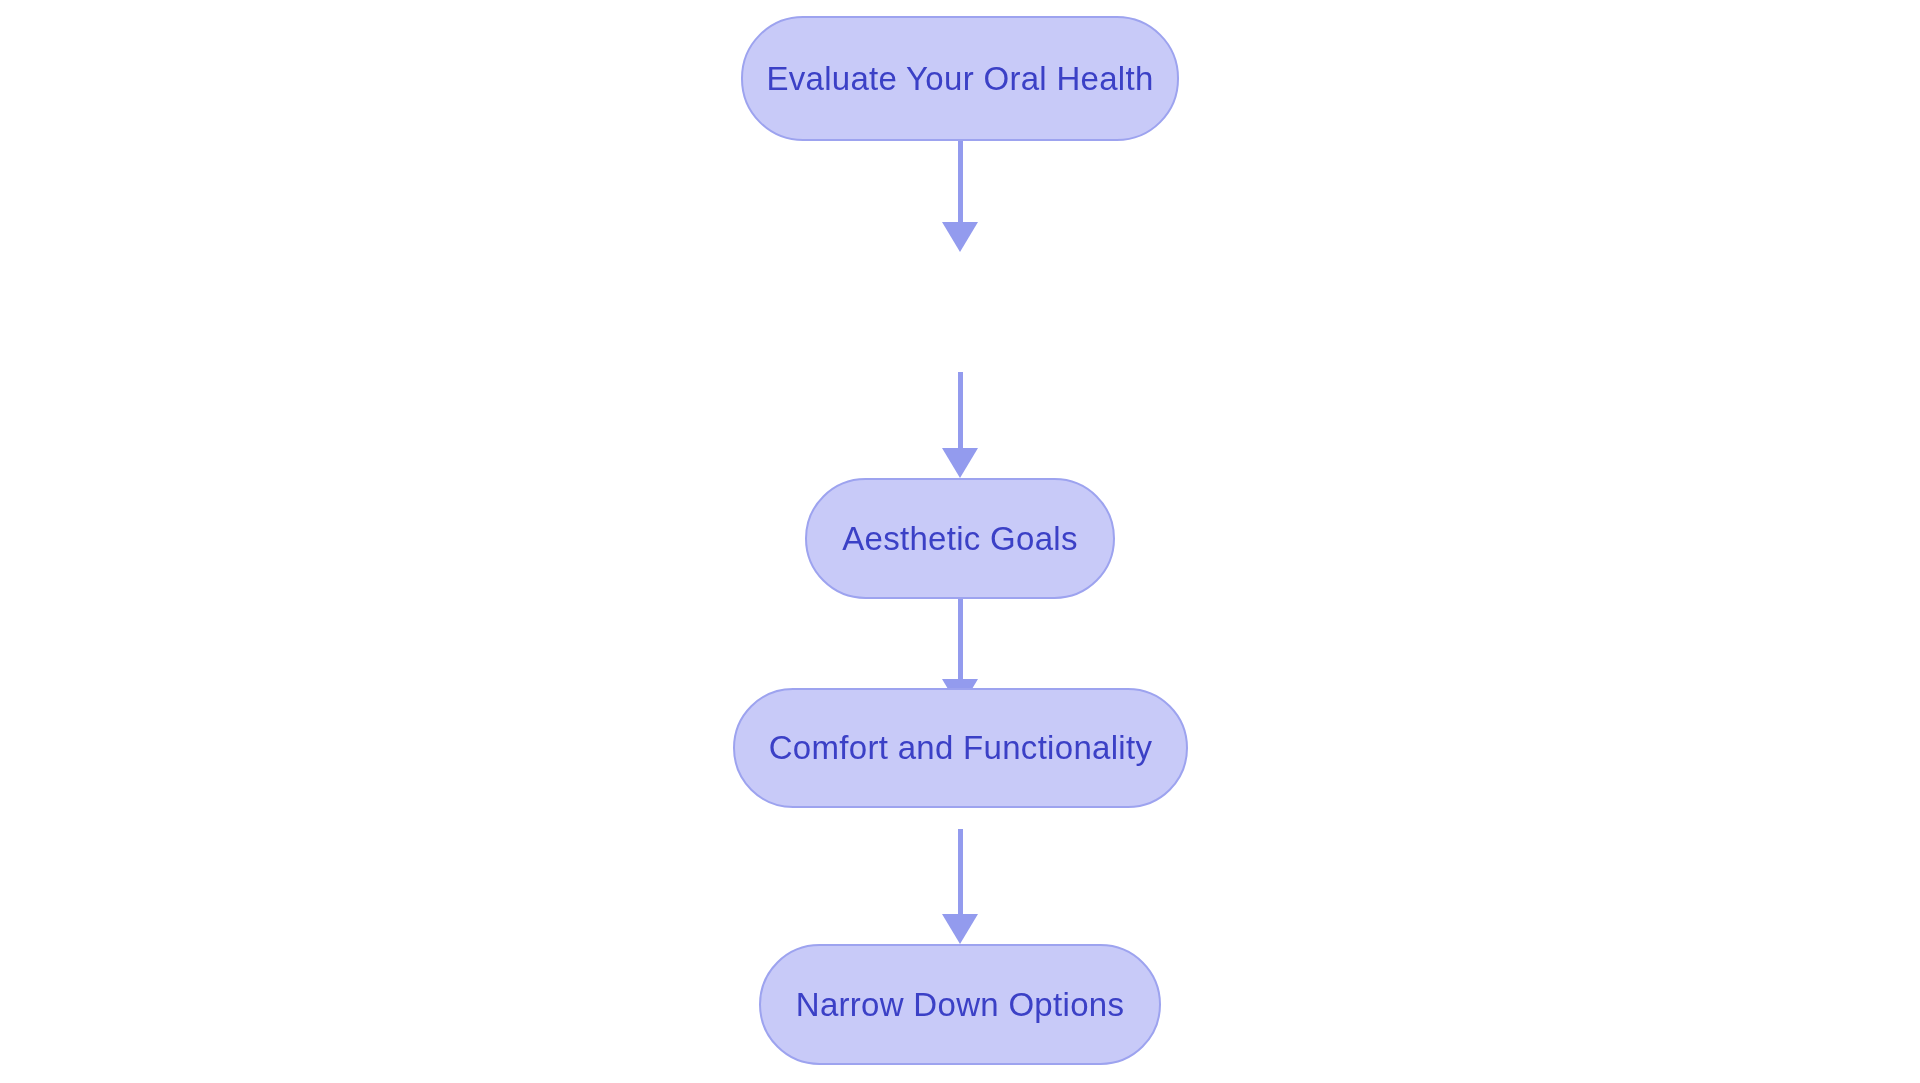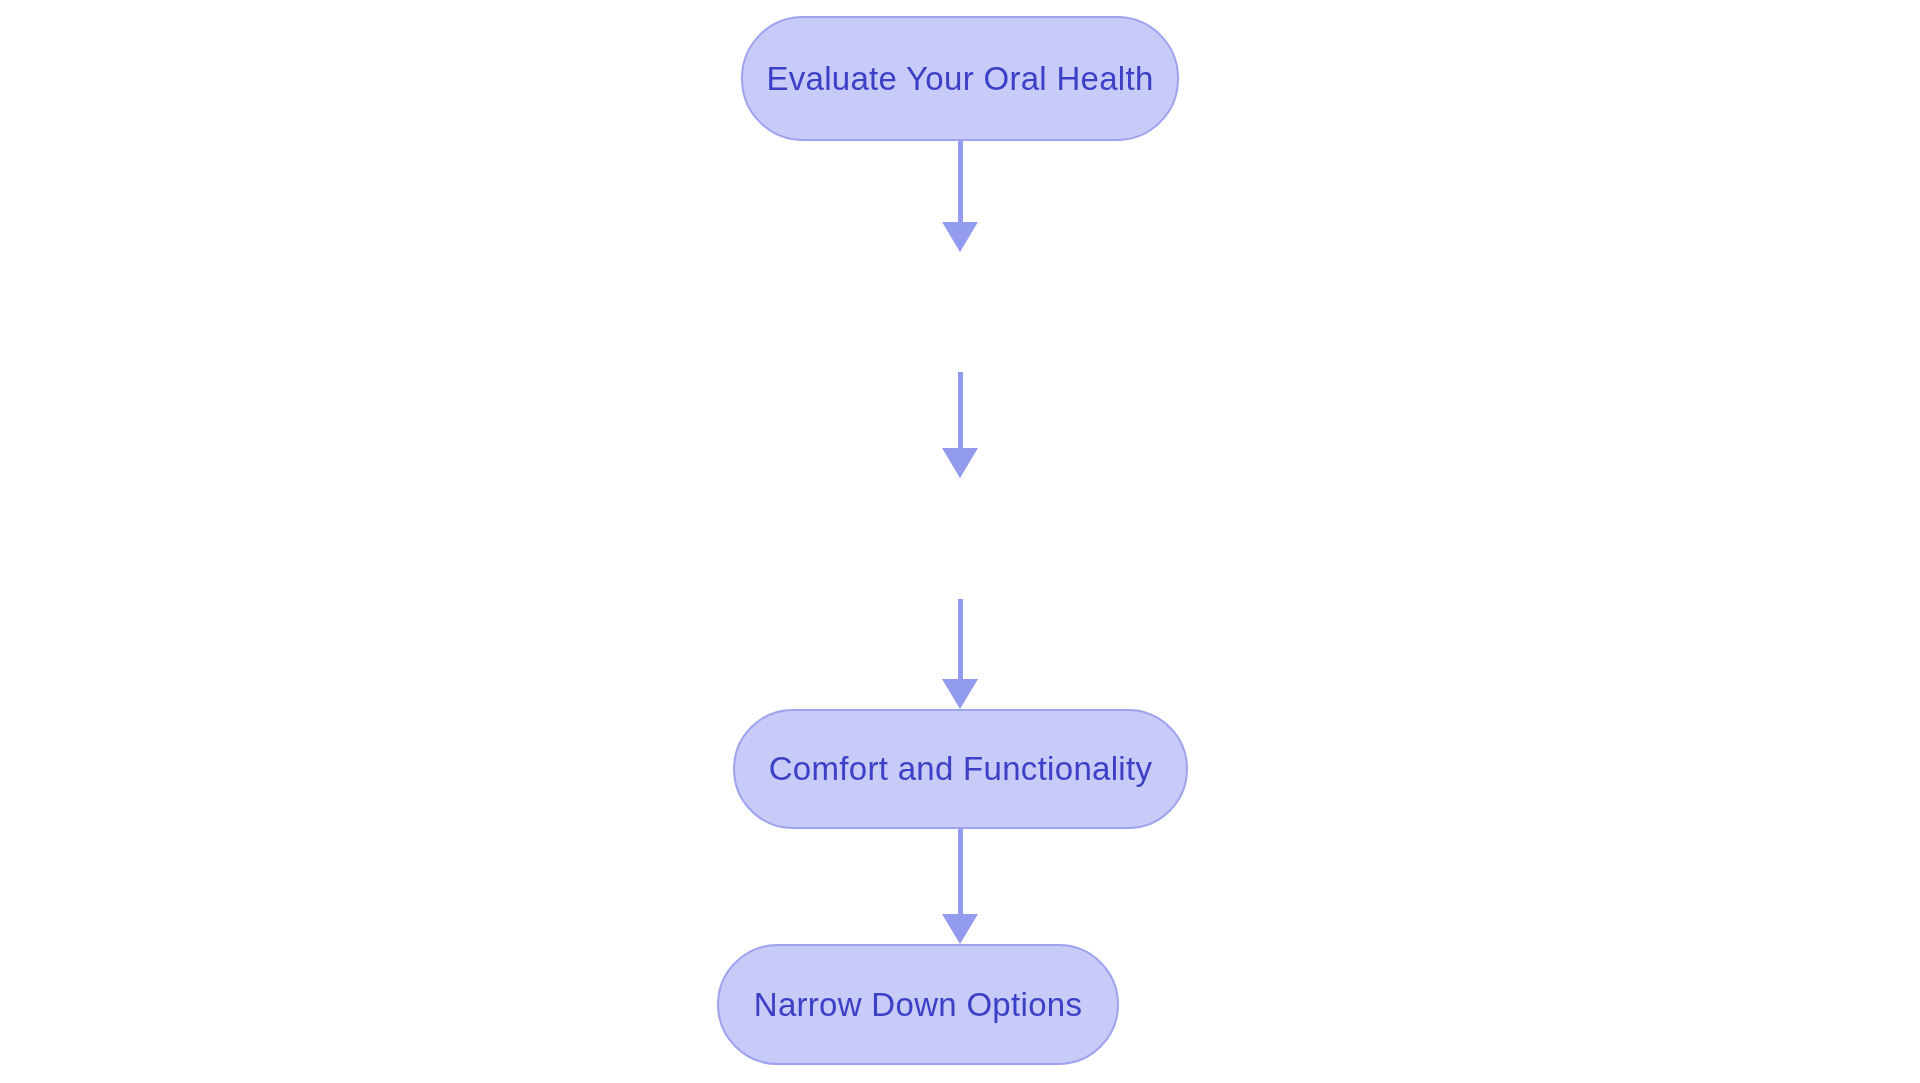--- a/index.html
+++ b/index.html
@@ -34,22 +34,22 @@
   .node-label {
     color: var(--node-text);
     font-size: 33px;
     font-weight: 400;
     letter-spacing: 0.3px;
     white-space: nowrap;
   }
   .n1 { left: 741px; top: 16px;  width: 438px; height: 125px; }
   .n2 { left: 759px; top: 252px; width: 402px; height: 120px; }
   .n3 { left: 805px; top: 478px; width: 310px; height: 121px; }
-  .n4 { left: 733px; top: 709px; width: 455px; height: 120px; }
-  .n5 { left: 717px; top: 944px; width: 402px; height: 121px; }
+  .n4 { left: 733px; top: 688px; width: 455px; height: 120px; }
+  .n5 { left: 759px; top: 944px; width: 402px; height: 121px; }
   .arrow {
     position: absolute;
     left: 942px;
     width: 36px;
     display: flex;
     flex-direction: column;
     align-items: center;
   }
   .a1 { top: 141px; height: 111px; }
   .a2 { top: 372px; height: 106px; }
@@ -81,20 +81,23 @@
     <div class="arrow-line"></div>
     <div class="arrow-head"></div>
   </div>
 
 
   <div class="arrow a2">
     <div class="arrow-line"></div>
     <div class="arrow-head"></div>
   </div>
 
+  <div class="node n3">
+    <span class="node-label">Aesthetic Goals</span>
+  </div>
 
   <div class="arrow a3">
     <div class="arrow-line"></div>
     <div class="arrow-head"></div>
   </div>
 
   <div class="node n4">
     <span class="node-label">Comfort and Functionality</span>
   </div>
 

